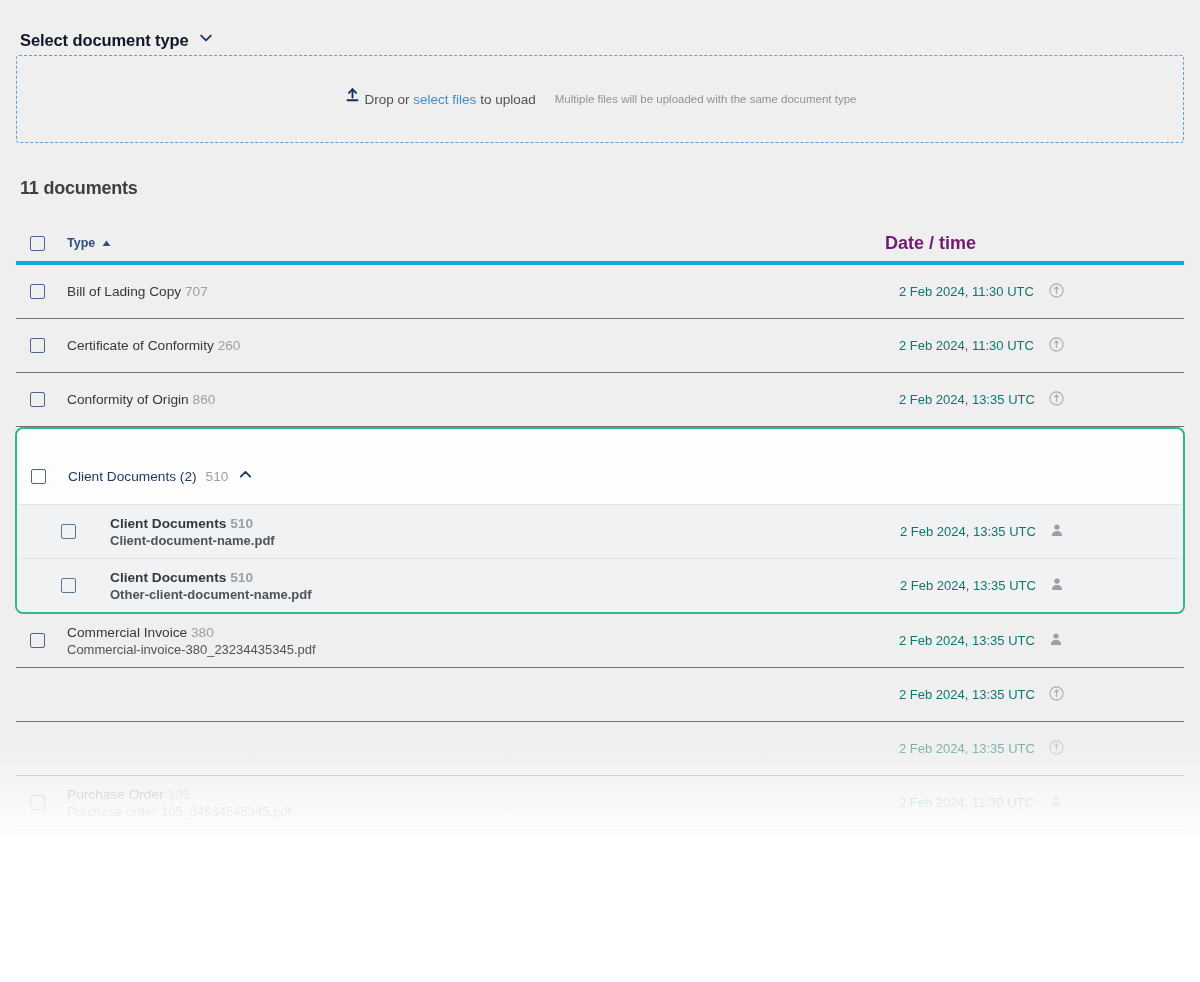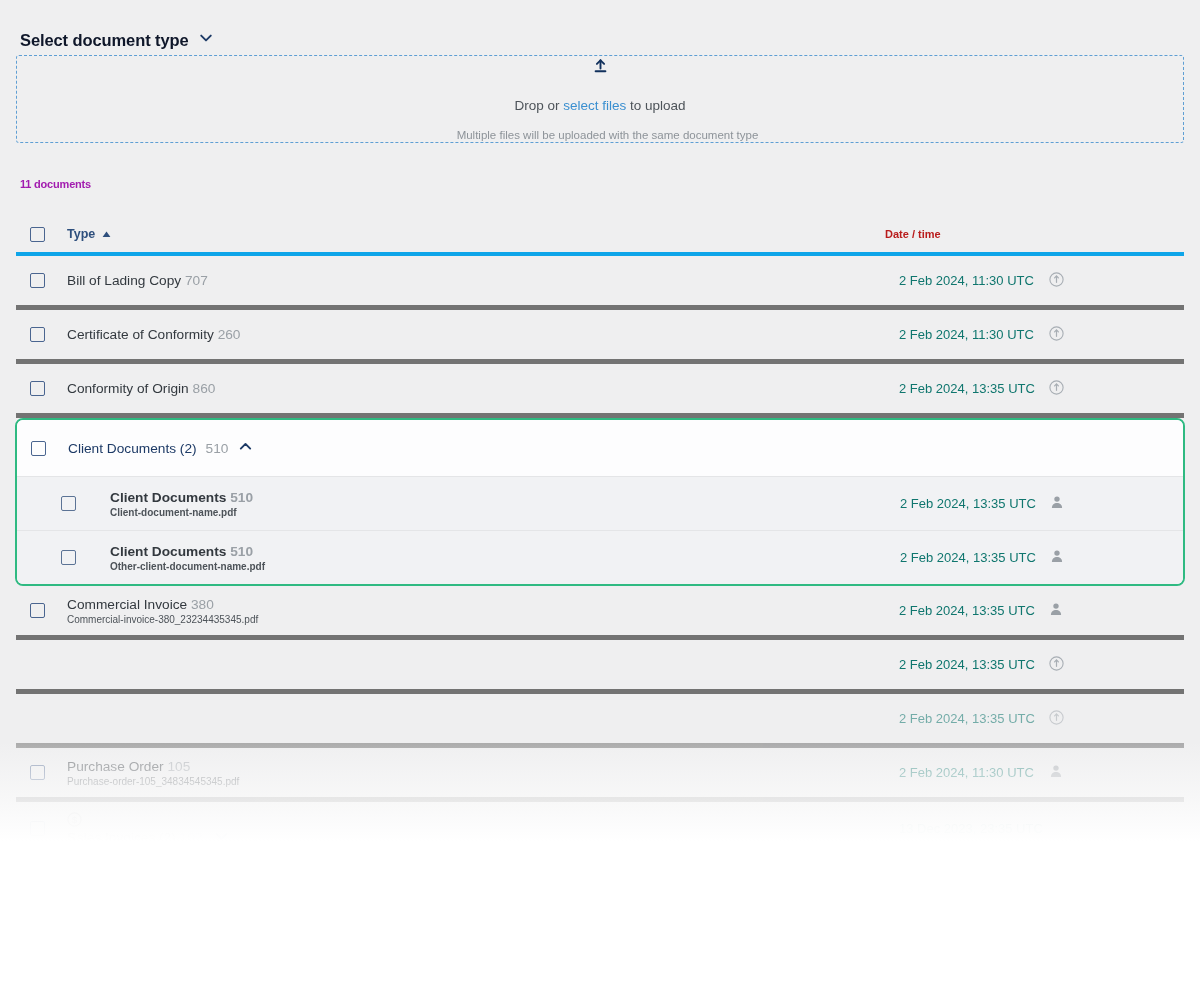--- a/index.html
+++ b/index.html
@@ -57,47 +57,47 @@
   .chev { display: block; }
 
   
   .dropzone {
     margin-top: 3px;
     height: 88px;
     border: 1.6px dashed #5f9fd4;
     border-radius: 3px;
     background: transparent;
     display: flex;
-    flex-direction: column;
+    flex-direction: row;
     align-items: center;
     justify-content: center;
-    gap: 16px;
+    gap: 4px;
   }
   .upload-icon { margin-bottom: 3px; }
   .dz-main {
     font-size: 13.5px;
     color: #4d5359;
   }
   .dz-main a {
     color: #3a8fd0;
     text-decoration: none;
   }
   .dz-sub {
     font-size: 11.5px;
     color: #8d9399;
     margin-left: 15px;
   }
 
   
   .docs-heading {
     margin-top: 35px;
     padding-left: 4px;
-    font-size: 11px;
+    font-size: 18px;
     font-weight: bold;
-    color: #a21caf;
+    color: #404040;
     letter-spacing: -0.2px;
   }
 
   
   .table { margin-top: 26px; position: relative; }
 
   .thead {
     display: flex;
     align-items: center;
     height: 40px;
@@ -109,54 +109,54 @@
     align-items: center;
     gap: 7px;
     font-size: 12.5px;
     font-weight: bold;
     color: #2e4f7d;
     margin-left: 22px;
   }
   .th-date {
     position: absolute;
     left: 869px;
-    font-size: 11px;
+    font-size: 18px;
     font-weight: bold;
-    color: #b91c1c;
+    color: #701a75;
   }
 
   .cb {
     width: 15px; height: 15px;
     border: 1.7px solid #4a6590;
     border-radius: 2px;
     background: transparent;
     flex: 0 0 auto;
   }
   .cb.sub { border-color: #5b7395; }
 
   .row {
     display: flex;
     align-items: center;
     height: 54px;
-    border-bottom: 5px solid #737373;
+    border-bottom: 1px solid #737373;
     padding: 0 14px;
     position: relative;
   }
   .row:last-child { border-bottom: 1px solid #dedfe0; }
   .row .maincell {
     display: flex;
     align-items: center;
     gap: 22px;
     flex: 1 1 auto;
     min-width: 0;
   }
   .labelwrap { display: flex; flex-direction: column; justify-content: center; gap: 2px; }
   .doclabel { font-size: 13.7px; color: #33393f; white-space: nowrap; }
   .doccode { color: #9aa0a6; }
-  .filename { font-size: 10px; color: #4d5359; white-space: nowrap; }
+  .filename { font-size: 13px; color: #4d5359; white-space: nowrap; }
 
   .datecell {
     position: absolute;
     left: 883px;
     display: flex;
     align-items: center;
     gap: 14px;
     font-size: 13px;
     color: #0f766e;
     white-space: nowrap;
@@ -172,20 +172,21 @@
     overflow: hidden;
     position: relative;
     z-index: 4;
   }
   .group-head {
     display: flex;
     align-items: center;
     height: 56px;
     padding: 0 14px;
     background: #fdfdfe;
+    margin-top: 19px;
   }
   .group-head .maincell { display: flex; align-items: center; gap: 22px; }
   .group-title {
     display: flex; align-items: center; gap: 9px;
     font-size: 13.7px; color: #1d3a66;
   }
   .group-title .code { color: #9aa0a6; }
   .subrow {
     display: flex;
     align-items: center;

